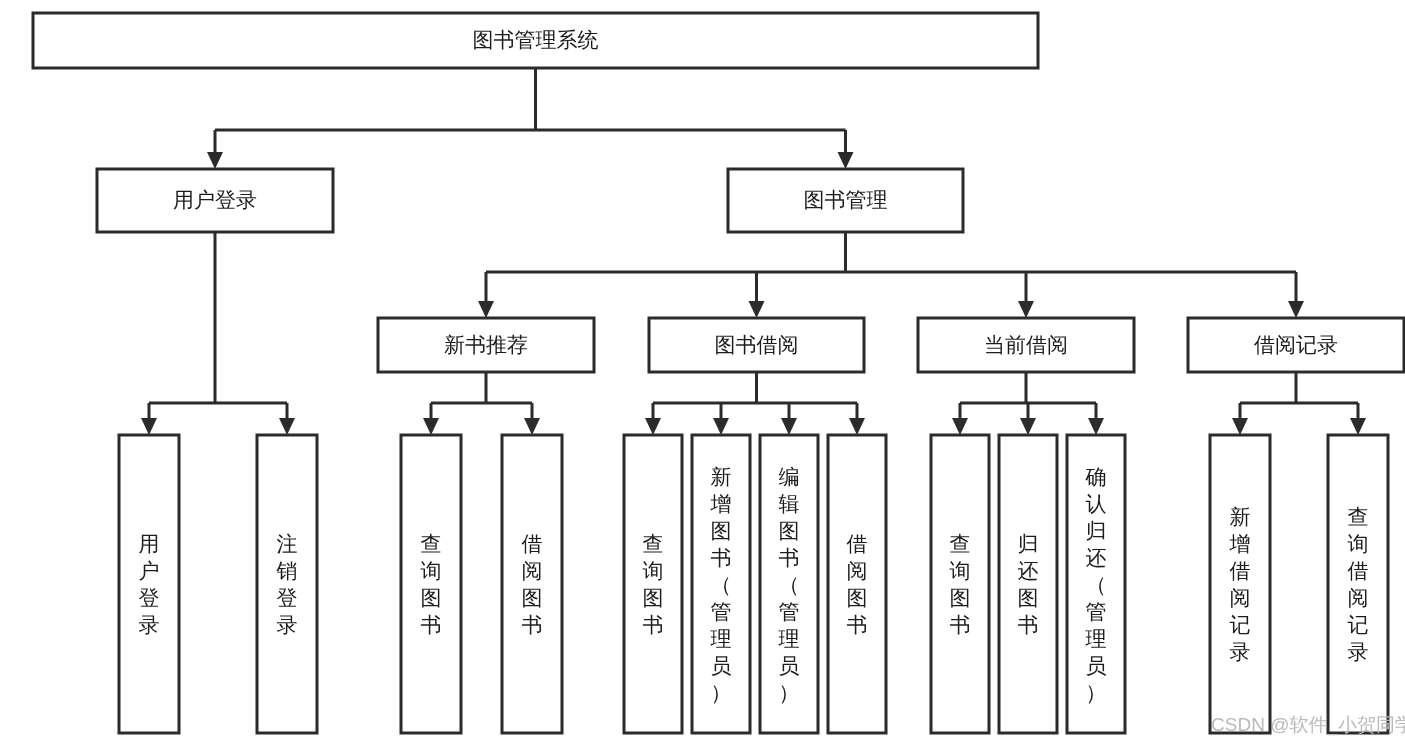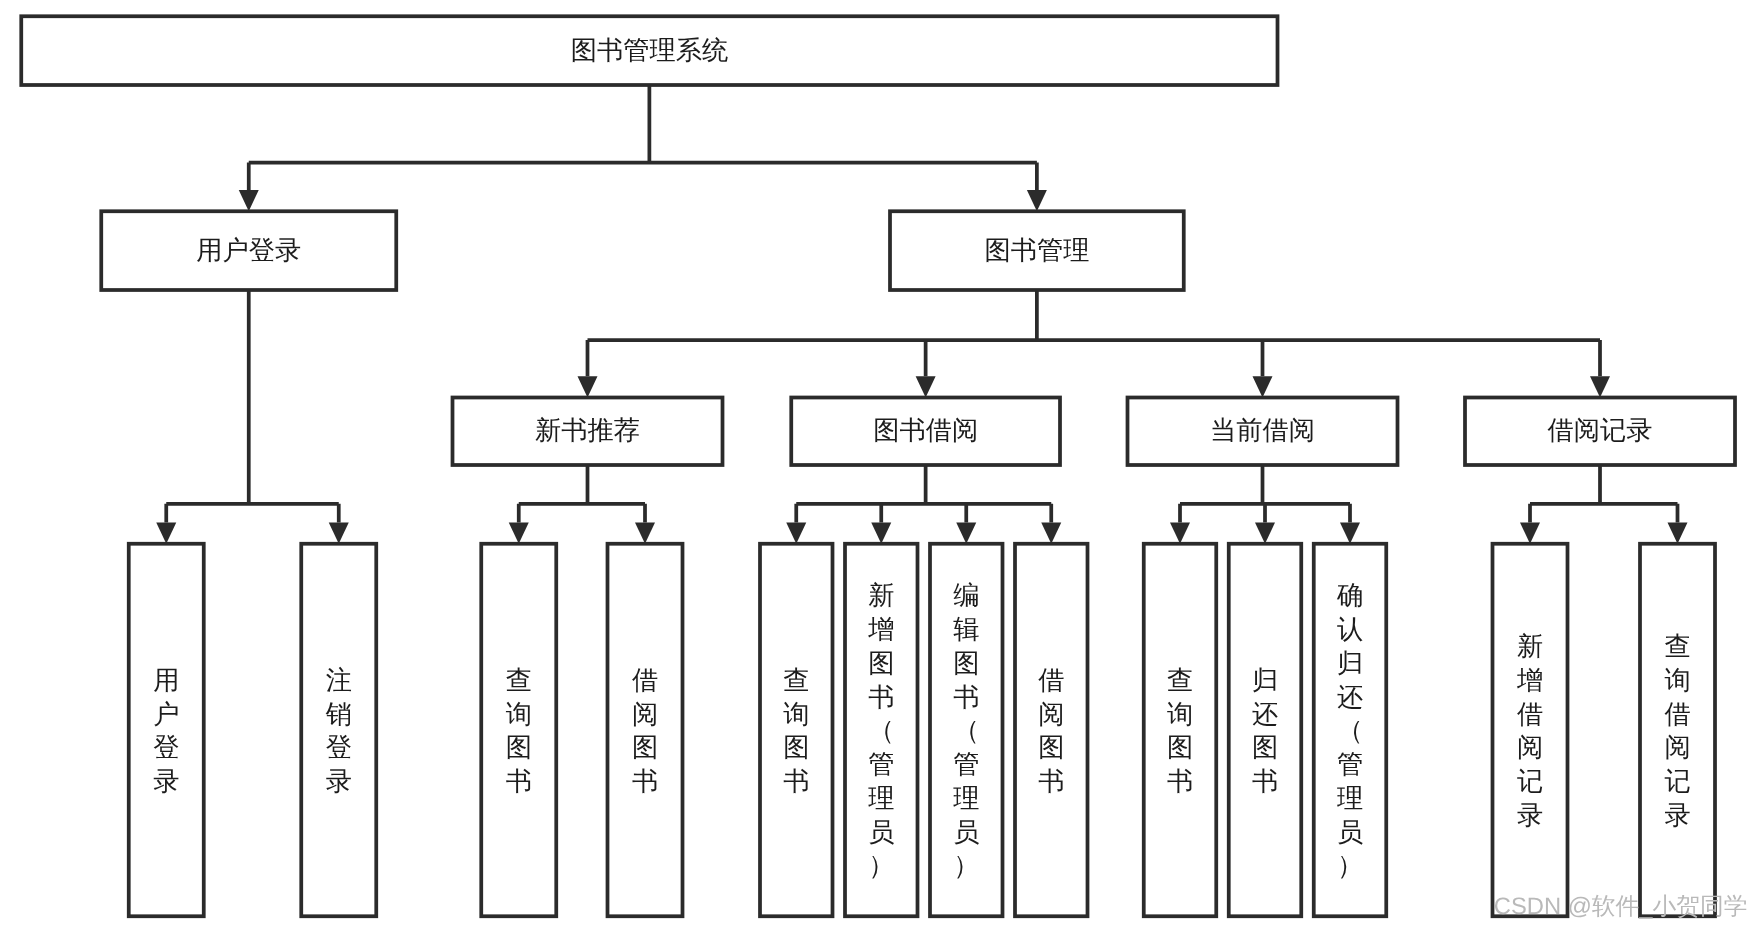--- a/index.html
+++ b/index.html
@@ -11,20 +11,21 @@
     width: 1405px;
     height: 747px;
     font-family: "Liberation Sans", "DejaVu Sans", sans-serif;
     overflow: hidden;
     position: relative;
   }
   #diagram-root {
     position: relative;
     width: 1190px;
     height: 747px;
+    margin-left: 16px;
   }
   svg.diagram-canvas {
     display: block;
     width: 1405px;
     height: 747px;
   }
   .node-box {
     fill: #ffffff;
     stroke: #2b2b2b;
     stroke-width: 3;

